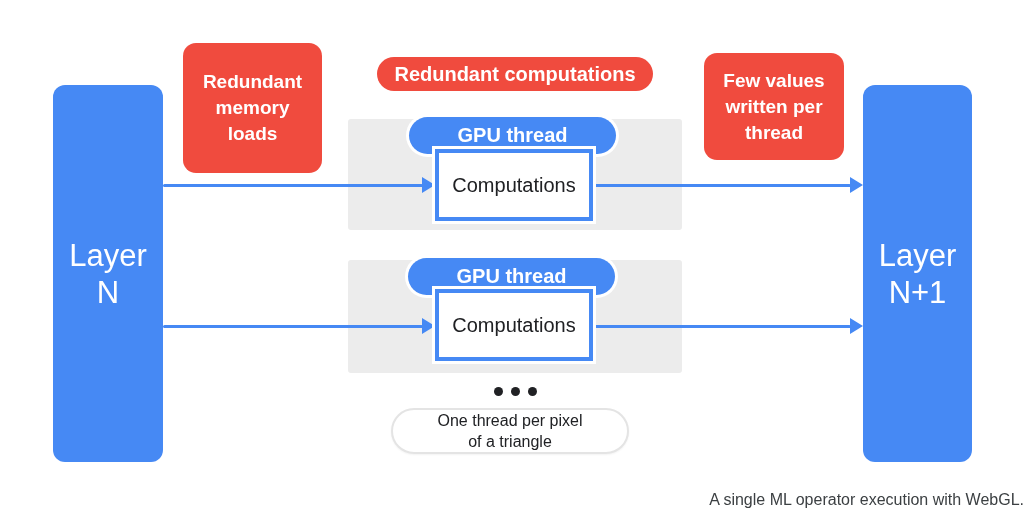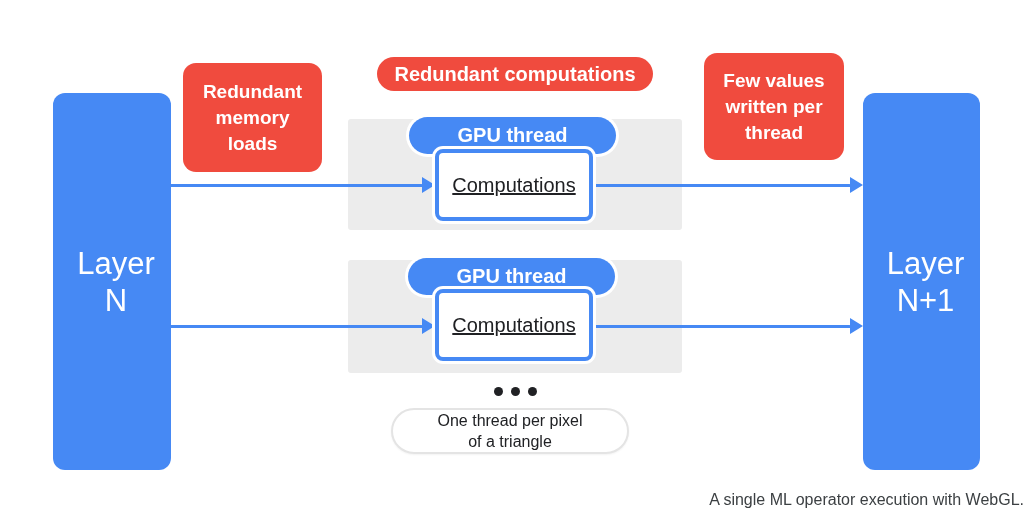--- a/index.html
+++ b/index.html
@@ -9,60 +9,60 @@
     font-family:"Liberation Sans", sans-serif;
     -webkit-font-smoothing:antialiased;
   }
   
   .panel { position:absolute; left:348px; width:334px; background:var(--panel,#ECECEC); border-radius:3px; }
   .panel-1 { top:119px; height:111px; }
   .panel-2 { top:260px; height:113px; }
 
   
   .layer-box {
-    position:absolute; top:93px; height:377px; background:var(--blue,#4689F4);
-    border-radius:12px; display:flex; align-items:center; justify-content:center;padding-left:8px;
+    position:absolute; top:85px; height:377px; background:var(--blue,#4689F4);
+    border-radius:12px; display:flex; align-items:center; justify-content:center;
   }
   .layer-n  { left:53px;  width:110px; }
   .layer-n1 { left:863px; width:109px; }
   .layer-label {
     color:#ffffff; font-size:31px; line-height:37px; text-align:center; white-space:pre-line;
   }
 
   
   .callout {
     position:absolute; background:var(--red,#F04B3E); color:#ffffff;
     font-weight:bold; font-size:19px; line-height:26px; text-align:center;
     border-radius:13px; display:flex; align-items:center; justify-content:center;
     white-space:pre-line;
   }
-  .callout-memory { left:183px; top:63px; width:139px; height:109px; }
+  .callout-memory { left:183px; top:43px; width:139px; height:130px; }
   .callout-computations {
     left:377px; top:57px; width:276px; height:34px; border-radius:17px;
     font-size:20px; white-space:nowrap;
   }
   .callout-values { left:704px; top:53px; width:140px; height:107px; }
 
   
   .gpu-pill {
     position:absolute; width:207px; height:37px; background:var(--blue,#4689F4);
     border-radius:19px; box-shadow:0 0 0 3px #ffffff;
     color:#ffffff; font-weight:bold; font-size:20px;
     display:flex; align-items:center; justify-content:center;margin-top:16px;
   }
   .gp-1 { left:409px; top:101px; }
   .gp-2 { left:408px; top:242px; }
 
   
   .comp-box {
     position:absolute; left:435px; width:158px; height:72px; box-sizing:border-box;
-    background:#ffffff; border:4px solid var(--blue,#4689F4); border-radius:8px;
+    background:#ffffff; border:4px solid var(--blue,#4689F4); border-radius:0;
     box-shadow:0 0 0 3px #ffffff;
     color:var(--ink,#202124); font-size:20px;
-    display:flex; align-items:center; justify-content:center;text-decoration:underline;
+    display:flex; align-items:center; justify-content:center;
   }
   .cb-1 { top:149px; }
   .cb-2 { top:289px; }
 
   
   .arrow-line { position:absolute; height:3px; background:var(--blue,#4689F4); border-radius:2px; }
   .al-1 { left:163px; top:184px; width:260px; }
   .al-2 { left:593px; top:184px; width:258px; }
   .al-3 { left:163px; top:325px; width:260px; }
   .al-4 { left:593px; top:325px; width:258px; }

